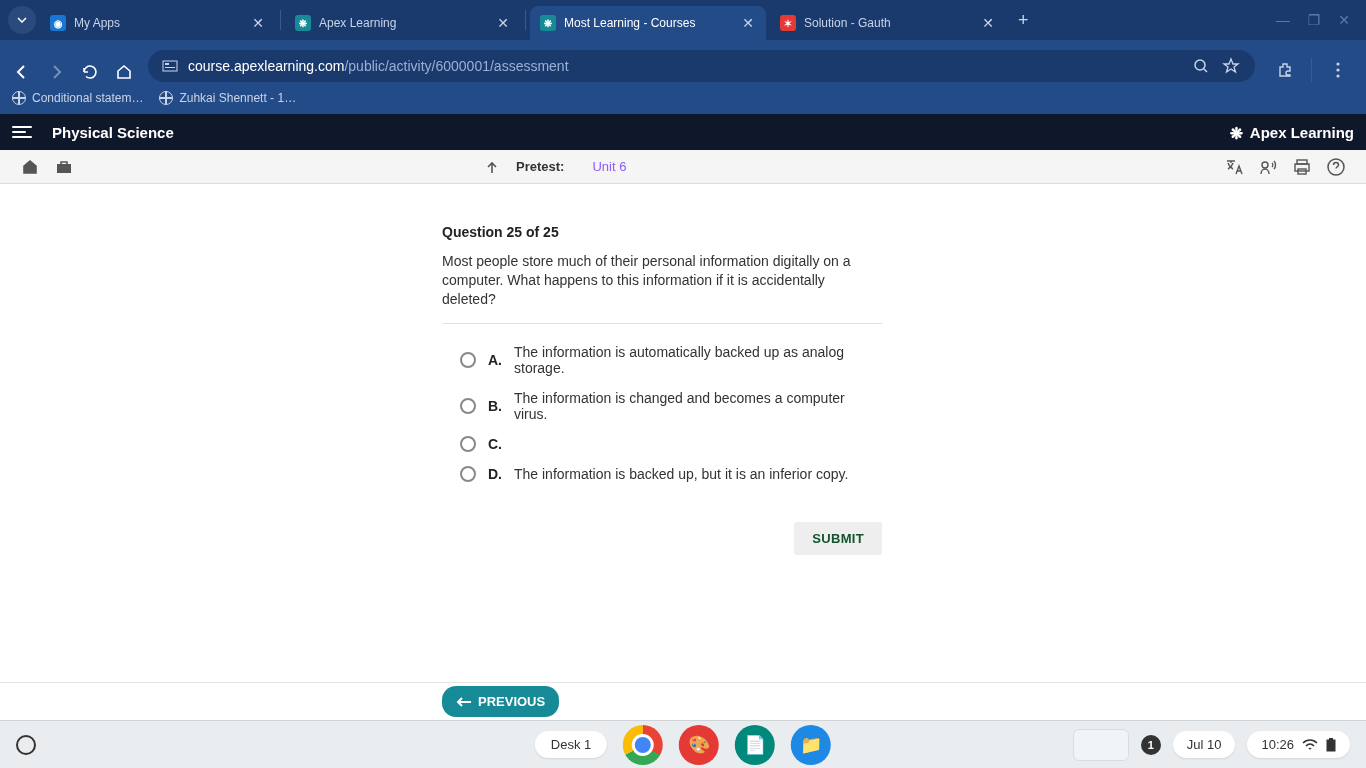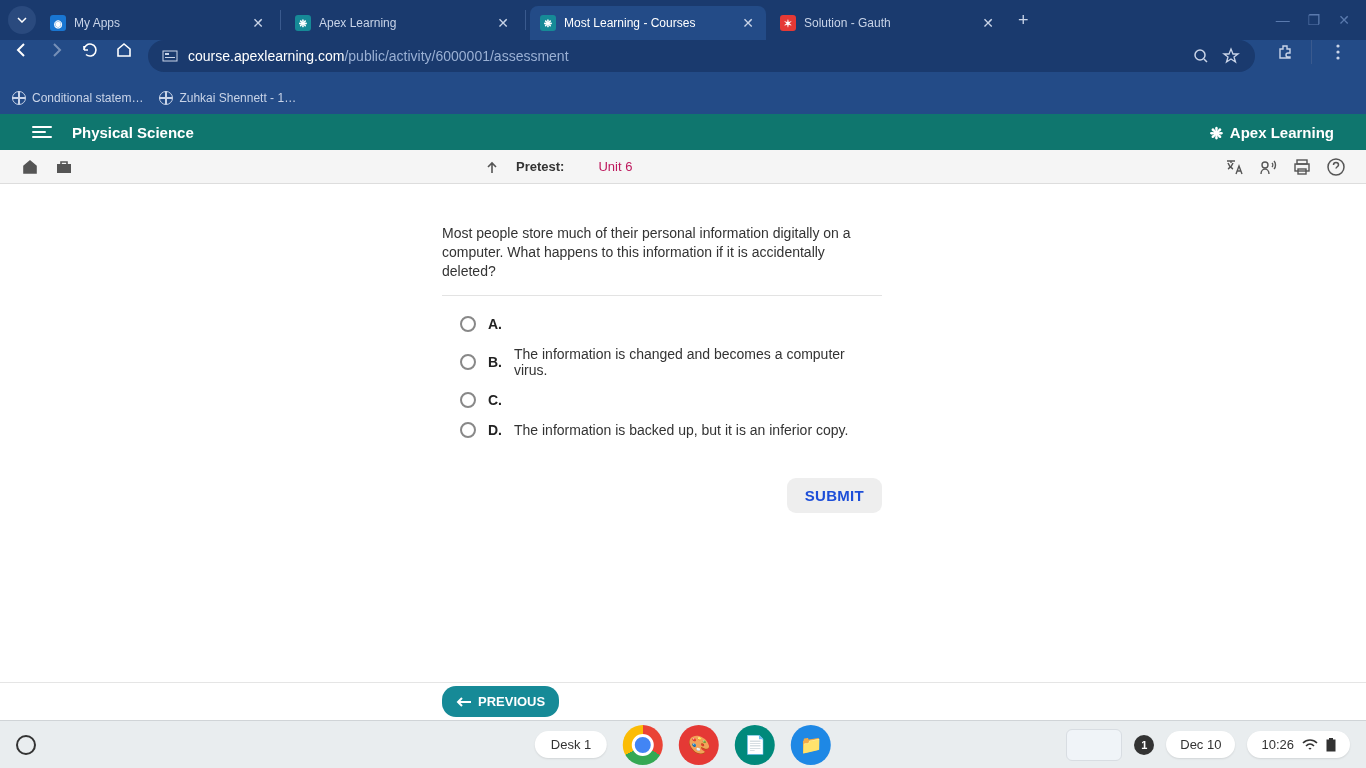--- a/index.html
+++ b/index.html
@@ -11,69 +11,69 @@
 .tab{height:34px;display:flex;align-items:center;padding:0 10px;gap:8px;color:#c9d4e8;font-size:12px;position:relative;margin-top:6px;border-radius:8px 8px 0 0;flex:0 0 auto;width:236px}
 .tab.active{background:#234b87;color:#fff}
 .tab-favicon{width:16px;height:16px;border-radius:3px;display:flex;align-items:center;justify-content:center;font-size:10px;font-weight:bold}
 .tab-title{flex:1;white-space:nowrap;overflow:hidden;text-overflow:ellipsis}
 .tab-close{color:#c9d4e8;font-size:14px;cursor:pointer;padding:2px}
 .tab-sep{width:1px;height:20px;background:#3a5a8e}
 .new-tab{color:#c9d4e8;font-size:18px;padding:0 8px;cursor:pointer}
 .win-controls{margin-left:auto;display:flex;gap:18px;color:#5a7aae;padding-right:8px}
 .win-controls span{cursor:pointer;font-size:14px}
 
-.browser-nav{background:#234b87;height:42px;display:flex;align-items:flex-start;padding:0 12px;gap:14px;color:#c9d4e8}
+.browser-nav{background:#234b87;height:42px;display:flex;align-items:flex-end;padding:0 12px;gap:14px;color:#c9d4e8}
 .nav-ico{width:20px;height:20px;display:flex;align-items:center;justify-content:center;cursor:pointer}
 .nav-ico.disabled{opacity:.5}
 .omnibox{flex:1;height:32px;background:#1a3a6e;border-radius:16px;display:flex;align-items:center;padding:0 14px;gap:10px;color:#c9d4e8;font-size:14px}
 .omnibox .site-ico{width:16px;height:16px;display:flex;align-items:center;justify-content:center}
 .url-text{flex:1;white-space:nowrap}
 .url-host{color:#fff}
 .url-path{color:#9ab0d4}
 .nav-right{display:flex;gap:16px;align-items:center;padding:0 6px}
 .nav-sep{width:1px;height:24px;background:#3a5a8e}
 
 .bookmarks-bar{background:#234b87;height:32px;display:flex;align-items:center;padding:0 12px;gap:16px;color:#c9d4e8;font-size:12px}
 .bookmark{display:flex;align-items:center;gap:6px;cursor:pointer;max-width:140px}
 .bookmark .globe{width:14px;height:14px;border:1.5px solid #c9d4e8;border-radius:50%;position:relative;flex:0 0 auto}
 .bookmark .globe::before{content:"";position:absolute;left:5px;top:-1px;width:1.5px;height:13px;background:#c9d4e8}
 .bookmark .globe::after{content:"";position:absolute;top:5px;left:-1px;height:1.5px;width:13px;background:#c9d4e8}
 .bookmark span{white-space:nowrap;overflow:hidden;text-overflow:ellipsis}
 
 
-.apex-header{background:#0f766e;height:36px;display:flex;align-items:center;padding:0 32px;color:#fff;gap:20px}
+.apex-header{background:#0f172a;height:36px;display:flex;align-items:center;padding:0 12px;color:#fff;gap:20px}
 .hamburger{width:20px;display:flex;flex-direction:column;gap:3px;cursor:pointer}
 .hamburger i{height:2px;background:#fff;border-radius:1px}
 .hamburger i:nth-child(2){width:14px}
 .course-name{font-weight:bold;font-size:15px}
 .apex-logo{margin-left:auto;font-size:15px;font-weight:bold;display:flex;align-items:center;gap:4px}
 .apex-logo .leaf{width:16px;height:16px;position:relative}
 .apex-logo .leaf::before{content:"❋";font-size:16px}
 
 
 .apex-toolbar{background:#f5f5f5;height:34px;border-bottom:1px solid #ddd;display:flex;align-items:center;padding:0 20px;gap:14px;color:#555;font-size:13px}
 .tb-ico{width:20px;height:20px;display:flex;align-items:center;justify-content:center;cursor:pointer;color:#666}
 .tb-spacer{flex:0 0 380px}
 .pretest-label{font-weight:bold;color:#333}
-.unit-label{color:#be185d;margin-left:20px}
+.unit-label{color:#8b5cf6;margin-left:14px}
 .tb-right{margin-left:auto;display:flex;gap:14px;align-items:center}
 
 
 .content{padding:40px 0 0 442px;width:100%}
 .question-block{width:440px}
 .q-header{font-weight:bold;font-size:14px;color:#222;margin-bottom:12px}
 .q-text{font-size:14px;color:#333;line-height:1.35;margin-bottom:14px}
 .q-divider{height:1px;background:#e3e3e3;margin-bottom:20px}
 .answers{display:flex;flex-direction:column;gap:14px;padding-left:18px}
 .answer{display:flex;align-items:center;gap:12px;cursor:pointer}
 .radio{width:16px;height:16px;border:2px solid #888;border-radius:50%;flex:0 0 auto}
 .ans-letter{font-weight:bold;font-size:14px;color:#222}
 .ans-text{font-size:14px;color:#333}
 .submit-row{display:flex;justify-content:flex-end;margin-top:40px}
-.submit-btn{background:#eee;color:#1d4ed8;padding:9px 18px;font-size:15px;font-weight:bold;border-radius:9px;letter-spacing:.3px;cursor:not-allowed}
+.submit-btn{background:#eee;color:#14532d;padding:9px 18px;font-size:13px;font-weight:bold;border-radius:3px;letter-spacing:.3px;cursor:not-allowed}
 
 
 .bottom-nav{position:absolute;left:0;bottom:48px;width:100%;height:38px;border-top:1px solid #e5e5e5;background:#fff;display:flex;align-items:center;padding-left:442px}
 .prev-btn{background:#168a97;color:#fff;padding:8px 14px;border-radius:14px;font-size:13px;font-weight:bold;display:flex;align-items:center;gap:6px;cursor:pointer}
 
 
 .taskbar{position:absolute;left:0;bottom:0;width:100%;height:48px;background:#e9edef;border-top:1px solid #d0d4d7;display:flex;align-items:center;padding:0 16px;gap:10px}
 .launcher{width:20px;height:20px;border:2px solid #333;border-radius:50%}
 .desk-pill{background:#fff;border-radius:16px;padding:6px 16px;font-size:13px;color:#333;box-shadow:0 1px 2px rgba(0,0,0,.1);cursor:pointer}
 .dock-center{position:absolute;left:50%;transform:translateX(-50%);display:flex;gap:16px;align-items:center}
@@ -267,26 +267,28 @@
       <svg width="20" height="20" viewBox="0 0 20 20">
           <circle cx="10" cy="10" r="8" stroke="#555" fill="none" stroke-width="1.5"></circle>
           <path d="M7.5 8a2.5 2.5 0 0 1 5 0c0 1.5-2.5 2-2.5 3.5M10 15h.01" stroke="#555" stroke-width="1.5" fill="none"></path>
         </svg>
     </span>
   </div>
 </div>
 
 <div class="content">
   <div class="question-block">
+    <div class="q-header">Question 25 of 25</div>
     <div class="q-text">Most people store much of their personal information digitally on a computer. What happens to this information if it is accidentally deleted?</div>
     <div class="q-divider"></div>
     <div class="answers">
       <div class="answer">
         <div class="radio"></div>
         <span class="ans-letter">A.</span>
+        <span class="ans-text">The information is automatically backed up as analog storage.</span>
       </div>
       <div class="answer">
         <div class="radio"></div>
         <span class="ans-letter">B.</span>
         <span class="ans-text">The information is changed and becomes a computer virus.</span>
       </div>
       <div class="answer">
         <div class="radio"></div>
         <span class="ans-letter">C.</span>
       </div>
@@ -318,21 +320,21 @@
     <div class="desk-pill">Desk 1</div>
     <div class="dock-ico chrome-ico"></div>
     <div class="dock-ico palette-ico">🎨</div>
     <div class="dock-ico doc-ico">📄</div>
     <div class="dock-ico files-ico">📁</div>
   </div>
 
   <div class="tray">
     <div class="thumb"></div>
     <div class="notif-badge">1</div>
-    <div class="tray-pill">Dec 10</div>
+    <div class="tray-pill">Jul 10</div>
     <div class="tray-pill">
       <span>10:26</span>
       <svg width="16" height="12" viewBox="0 0 16 12">
           <path d="M1 4c4-4 10-4 14 0M4 7c2.5-2.5 5.5-2.5 8 0M7 10c.7-.7 1.3-.7 2 0" stroke="#333" stroke-width="1.6" fill="none"></path>
         </svg>
       <svg width="10" height="14" viewBox="0 0 10 14">
           <rect x="1" y="2" width="8" height="11" stroke="#333" fill="#333"></rect>
           <rect x="3" y="0" width="4" height="2" fill="#333"></rect>
         </svg>
     </div>

